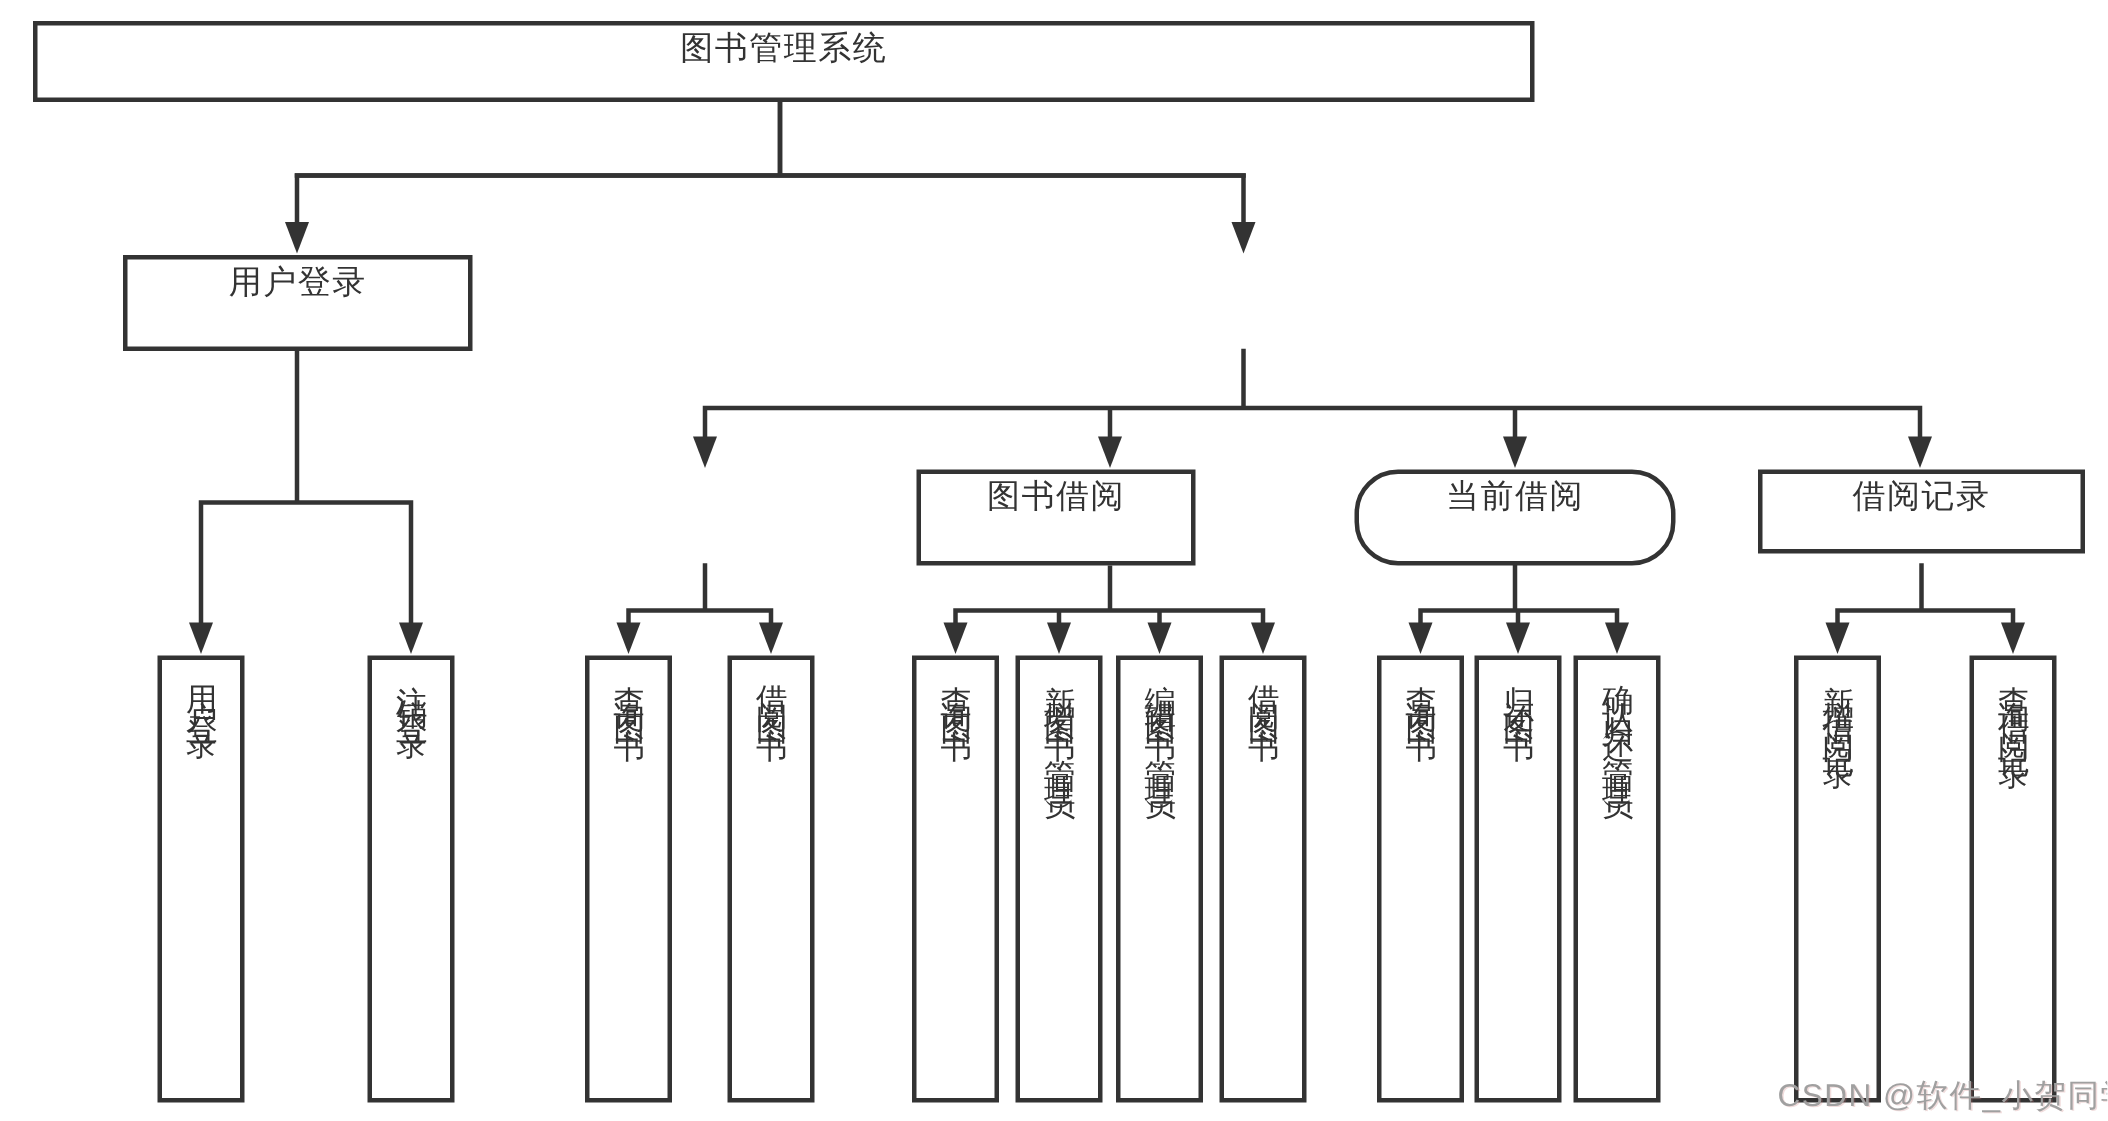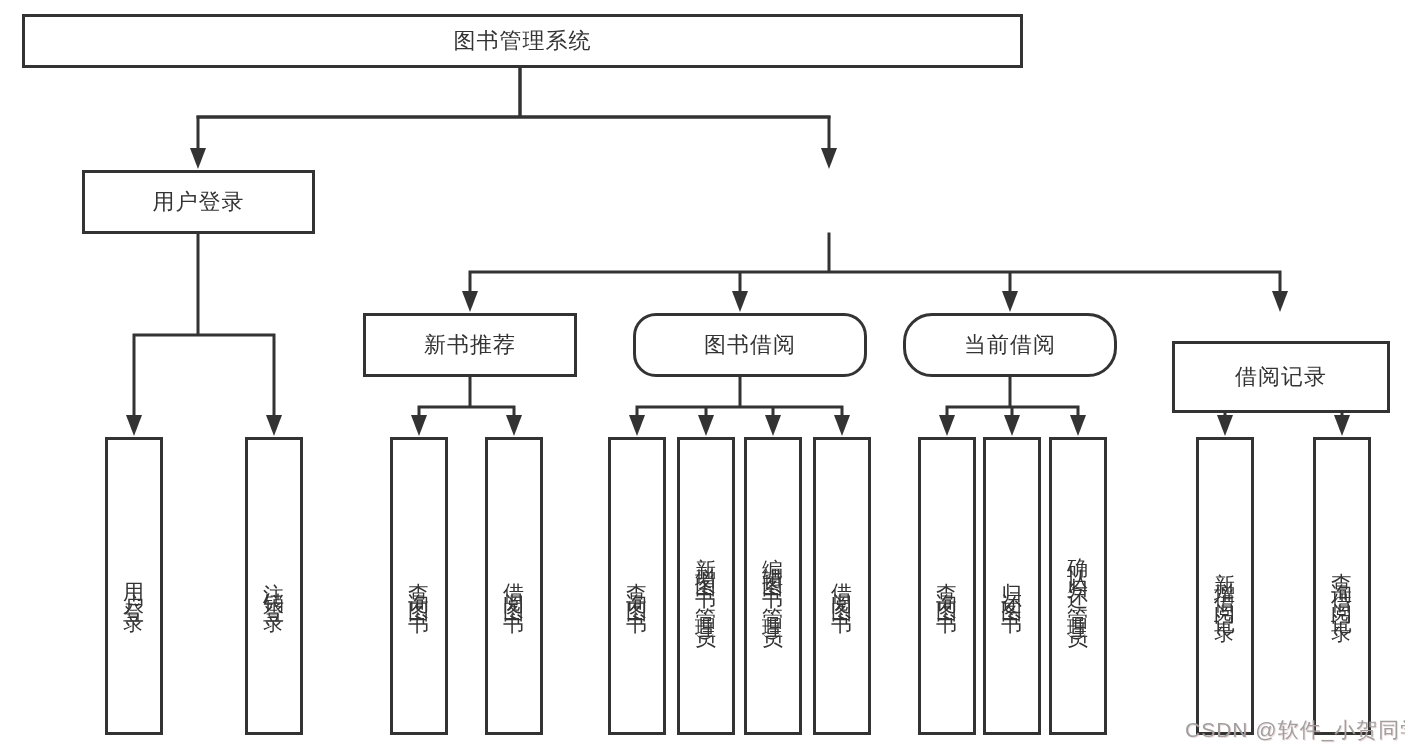--- a/index.html
+++ b/index.html
@@ -30,21 +30,20 @@
   }
   .connector .arrow{
     fill:var(--line-color);
     stroke:none;
   }
   .box{
     position:absolute;
     background:var(--box-fill);
     border:3px solid var(--box-border);
     display:flex;
-    align-items:center;
     justify-content:center;
     z-index:1;
   }
   .box .lbl{
     color:var(--text-color);
     font-size:22px;
     letter-spacing:1px;
     white-space:nowrap;
   }
   .leaf .lbl{
@@ -123,30 +122,27 @@
   </svg>
 
   <div class="box" style="left:22px;top:14px;width:1001px;height:54px;">
     <span class="lbl">图书管理系统</span>
   </div>
 
   <div class="box" style="left:82px;top:170px;width:233px;height:64px;">
     <span class="lbl">用户登录</span>
   </div>
 
-  <div class="box" style="left:363px;top:313px;width:214px;height:64px;">
-    <span class="lbl">新书推荐</span>
-  </div>
-  <div class="box" style="left:633px;top:313px;width:234px;height:64px;border-radius:23px;">
+  <div class="box" style="left:611px;top:313px;width:186px;height:64px;">
     <span class="lbl">图书借阅</span>
   </div>
   <div class="box" style="left:903px;top:313px;width:214px;height:64px;border-radius:29px;">
     <span class="lbl">当前借阅</span>
   </div>
-  <div class="box" style="left:1172px;top:313px;width:218px;height:72px;margin-top:28px;">
+  <div class="box" style="left:1172px;top:313px;width:218px;height:56px;">
     <span class="lbl">借阅记录</span>
   </div>
 
   <div class="box leaf" style="left:105px;top:437px;width:58px;height:298px;">
     <span class="lbl">用户登录</span>
   </div>
   <div class="box leaf" style="left:245px;top:437px;width:58px;height:298px;">
     <span class="lbl">注销登录</span>
   </div>
 

